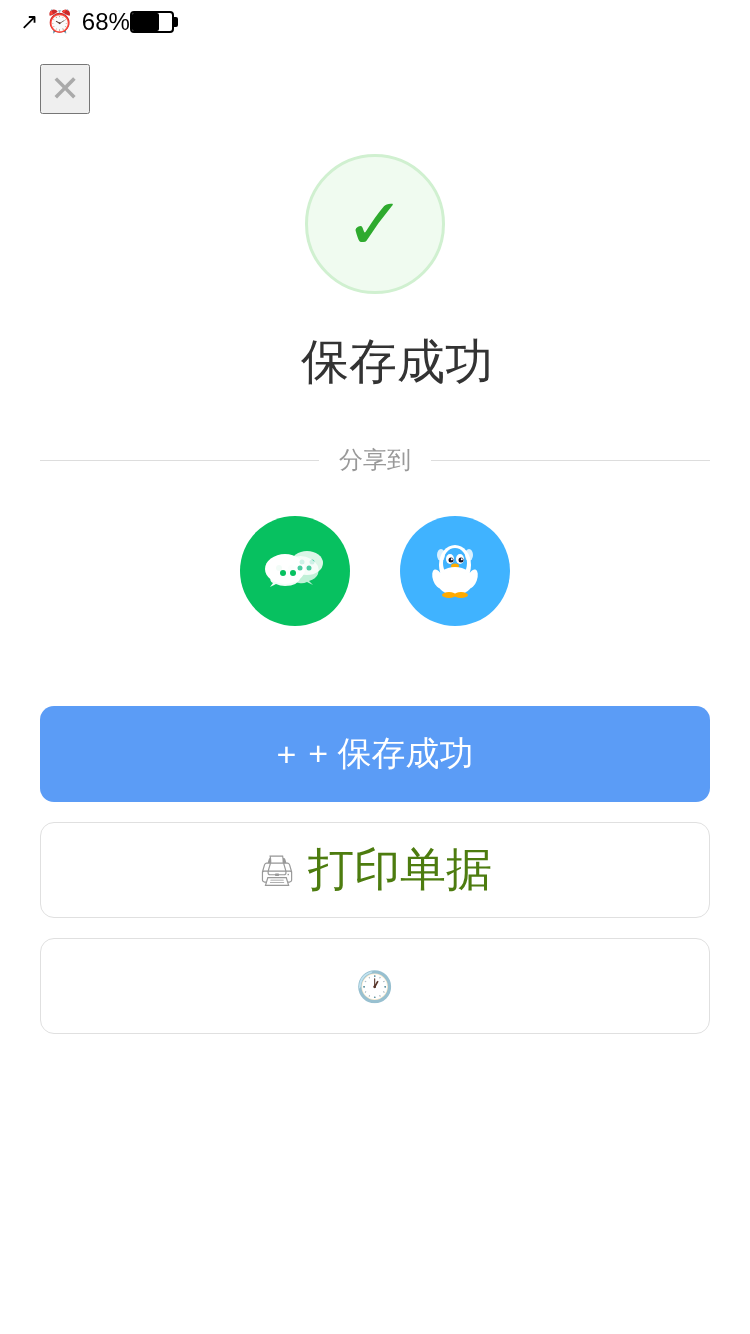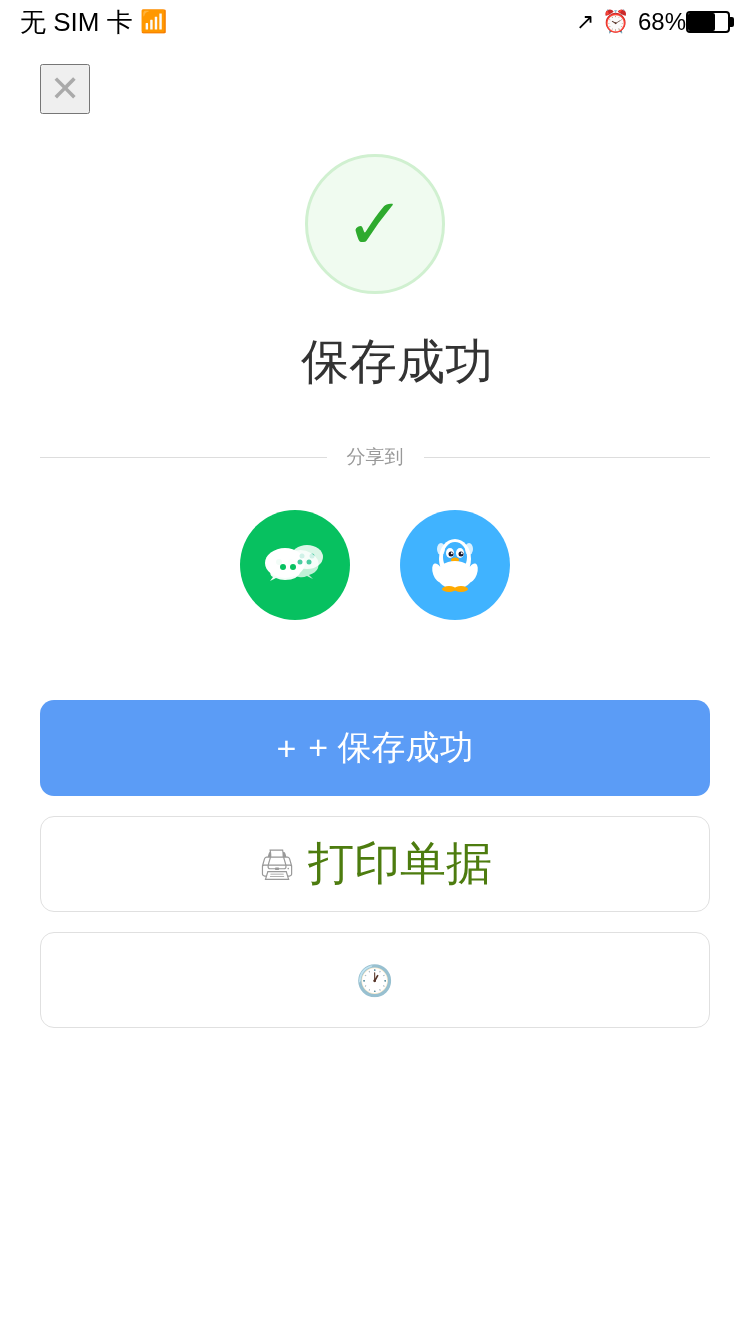--- a/index.html
+++ b/index.html
@@ -146,21 +146,21 @@
       align-items: center;
       gap: 20px;
       margin-bottom: 40px;
     }
     .divider-line {
       flex: 1;
       height: 1px;
       background: #ddd;
     }
     .share-label {
-      font-size: 19px;
+      font-size: 24px;
       color: #999;
       white-space: nowrap;
     }
 
     
     .share-icons {
       display: flex;
       gap: 50px;
       justify-content: center;
       width: 100%;
@@ -244,24 +244,20 @@
     .btn-icon-plus {
       font-size: 34px;
       color: #ffffff;
       font-weight: 300;
     }
   </style>
 </head>
 <body>
 
 <div class="status-bar">
-  <div class="status-left">
-    <span>无 SIM 卡</span>
-    <span class="wifi-icon">📶</span>
-  </div>
   <div class="status-right">
     <span style="font-size:22px;">↗</span>
     <span style="font-size:22px;">⏰</span>
     <div class="battery-container">
       <span>68%</span>
       <div class="battery-icon">
         <div class="battery-fill"></div>
       </div>
     </div>
   </div>

